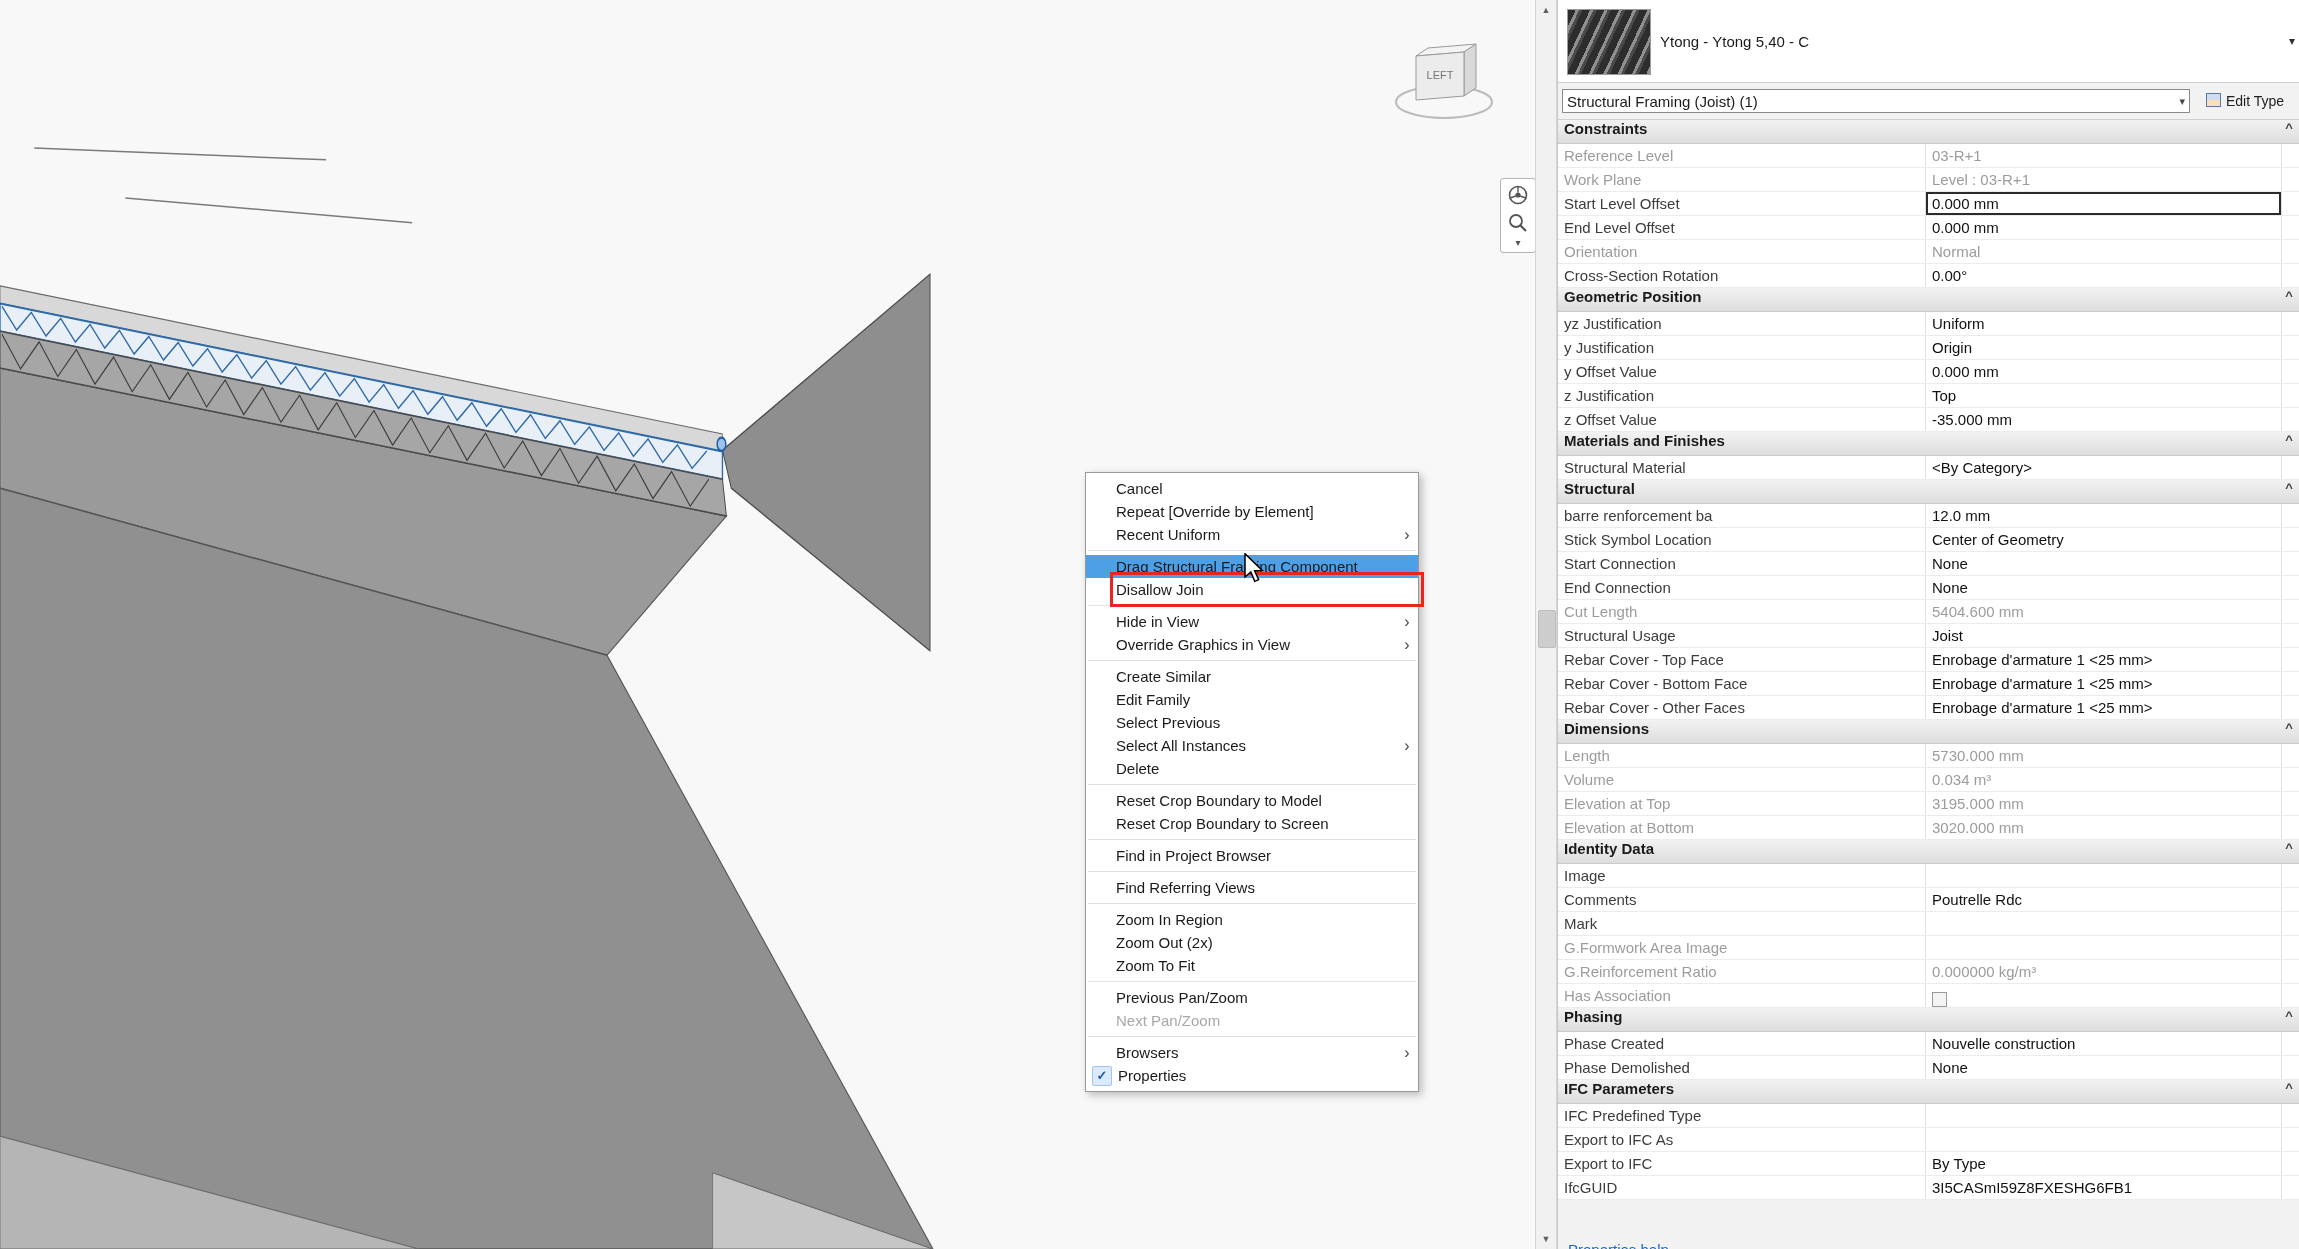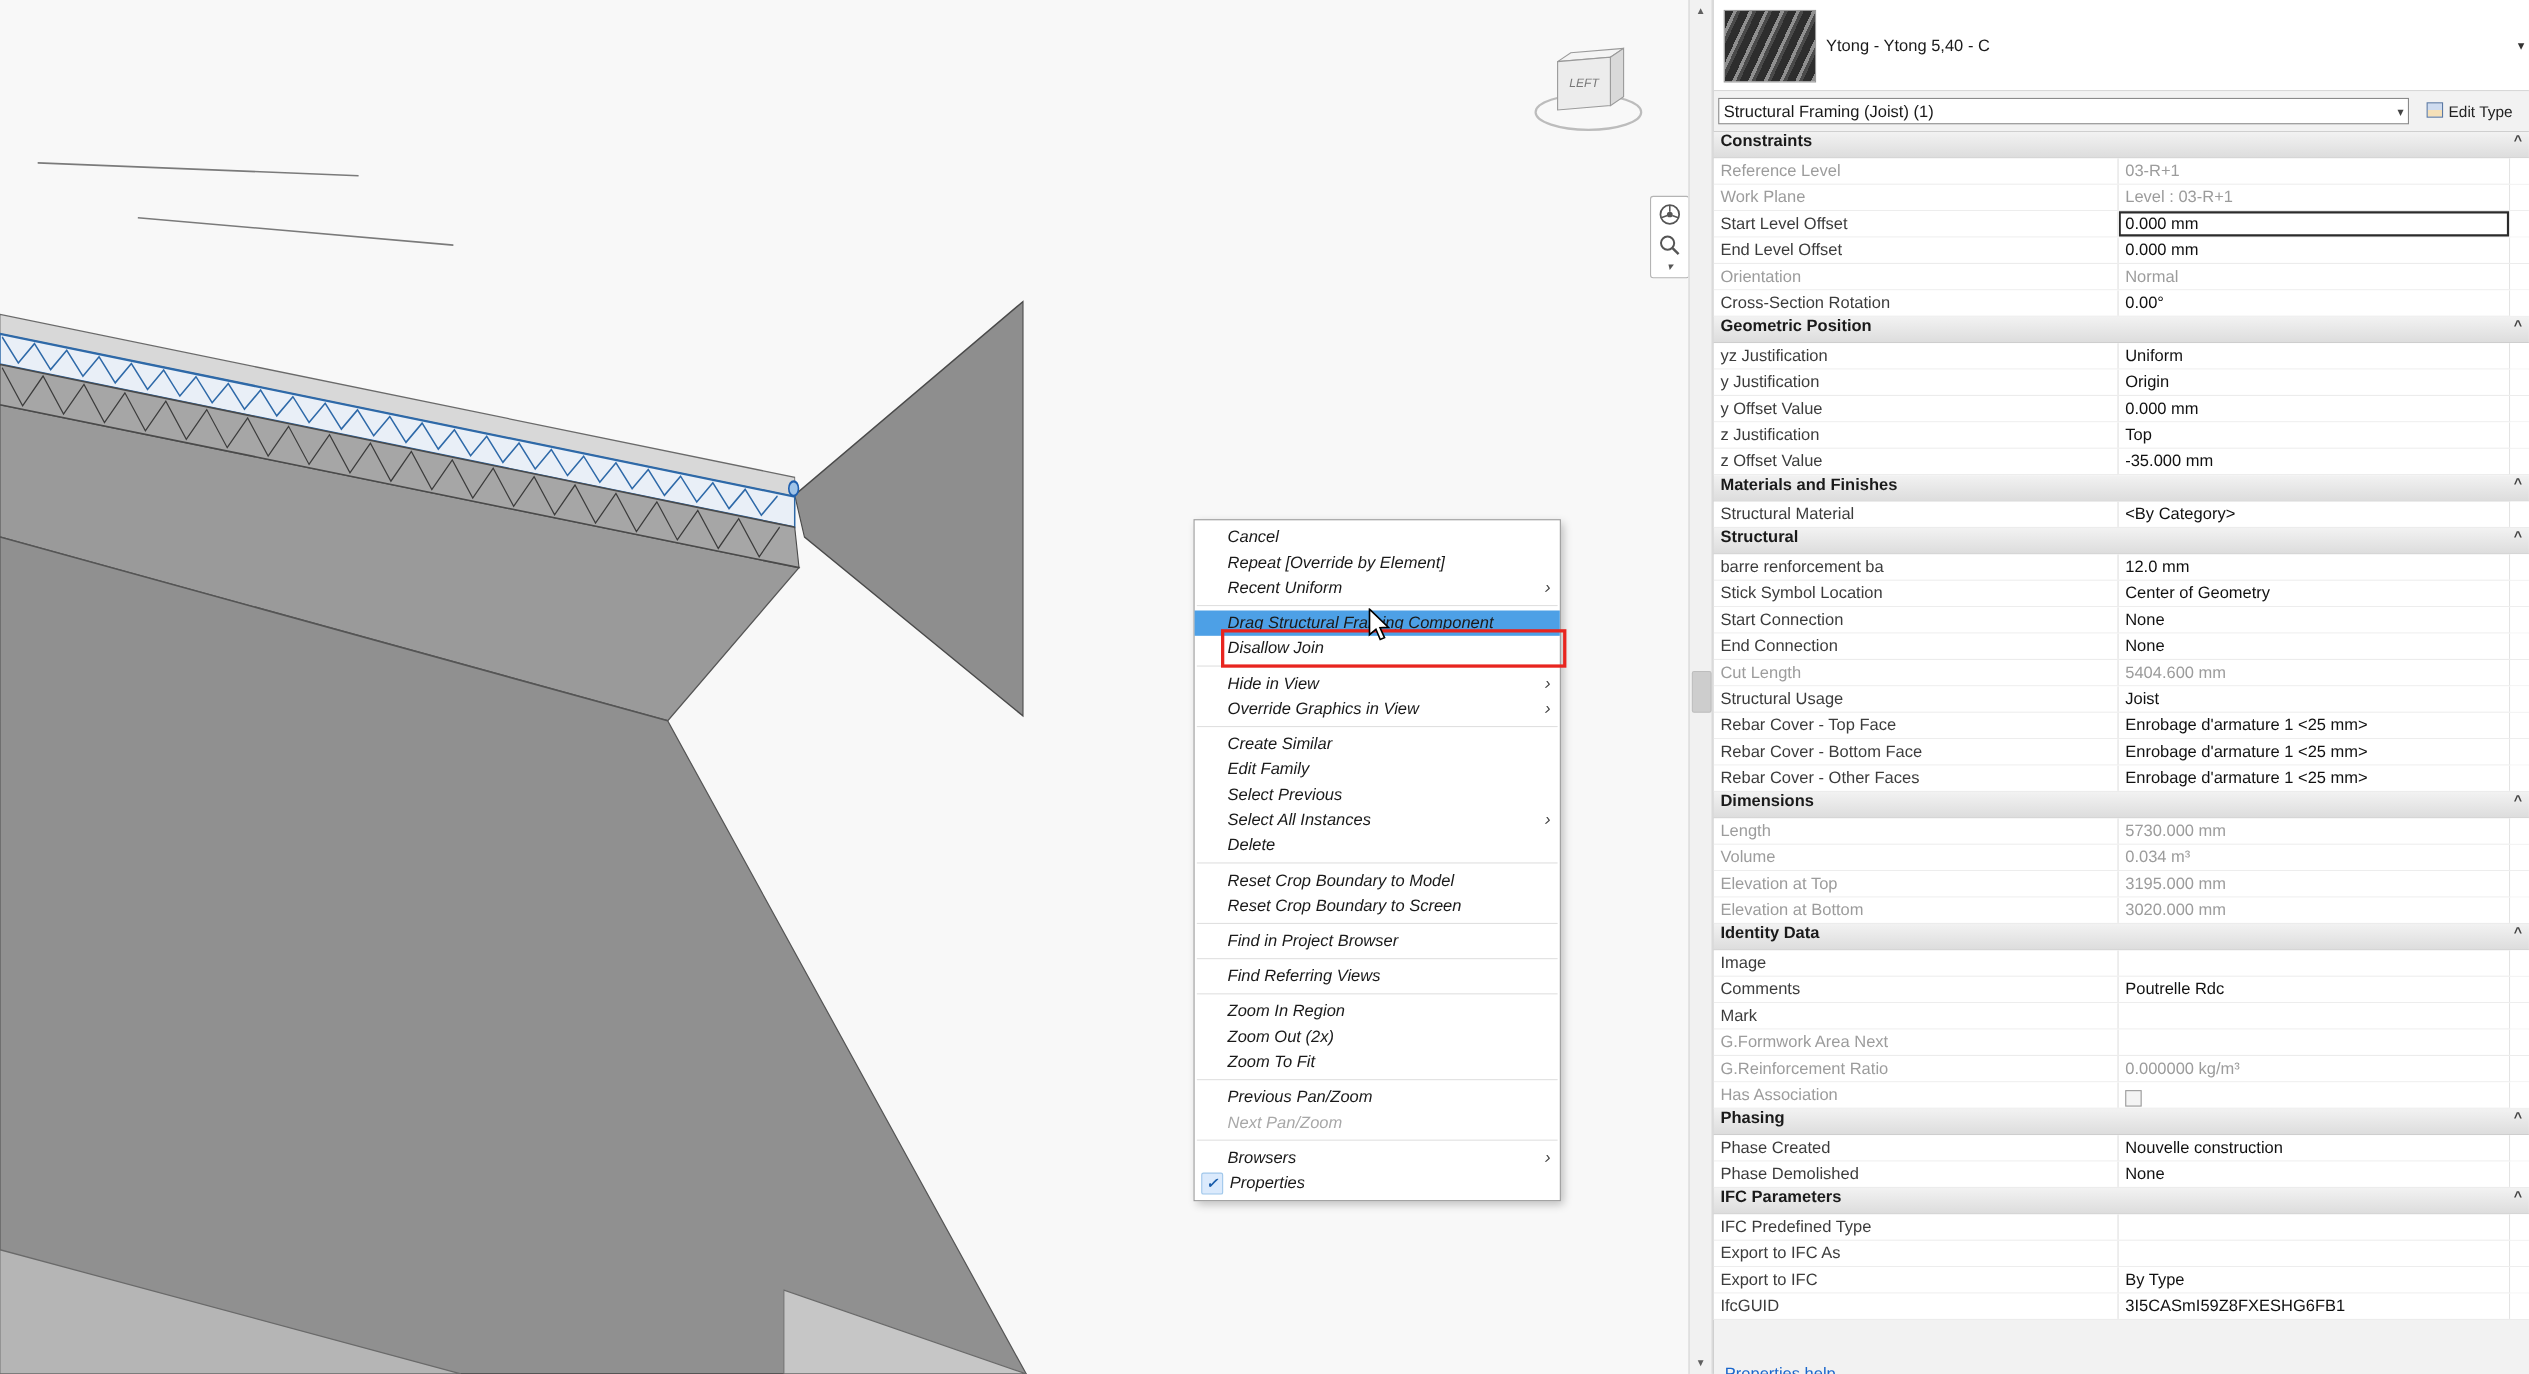--- a/index.html
+++ b/index.html
@@ -1,21 +1,21 @@
 <!DOCTYPE html>
 <html><head>
 <meta charset="utf-8">
 <style>
   html,body{margin:0;padding:0;}
   body{width:2299px;height:1249px;overflow:hidden;background:#f0f0f0;
        font-family:"Liberation Sans", sans-serif;-webkit-font-smoothing:antialiased;}
   #app{position:relative;width:2299px;height:1249px;}
 
   
-  #viewport{position:absolute;left:0;top:0;width:1535px;height:1249px;background:#f8f8f8;overflow:hidden;font-style:italic;}
+  #viewport{position:absolute;left:0;top:0;width:1535px;height:1249px;background:#f8f8f8;overflow:hidden;}
   #model{position:absolute;left:0;top:0;width:1535px;height:1249px;}
 
   
   #viewcube{position:absolute;left:1378px;top:28px;width:132px;height:132px;}
   
   #navbar{position:absolute;left:1500px;top:178px;width:34px;background:rgba(255,255,255,.92);
           border:1px solid #b4b4b4;border-radius:3px;display:flex;flex-direction:column;align-items:center;padding:2px 0;}
   .nav-btn{width:28px;height:28px;display:flex;align-items:center;justify-content:center;cursor:pointer;}
   .nav-chev{font-size:10px;color:#555;line-height:10px;padding:1px 0 2px;}
 
@@ -448,21 +448,21 @@
           <div class="pcell plabel">Comments</div>
           <div class="pcell pvalue">Poutrelle Rdc</div>
           <div class="pstrip"></div>
         </div>
         <div class="prow">
           <div class="pcell plabel">Mark</div>
           <div class="pcell pvalue"></div>
           <div class="pstrip"></div>
         </div>
         <div class="prow gray">
-          <div class="pcell plabel">G.Formwork Area Next</div>
+          <div class="pcell plabel">G.Formwork Area Image</div>
           <div class="pcell pvalue"></div>
           <div class="pstrip"></div>
         </div>
         <div class="prow gray">
           <div class="pcell plabel">G.Reinforcement Ratio</div>
           <div class="pcell pvalue">0.000000 kg/m³</div>
           <div class="pstrip"></div>
         </div>
         <div class="prow gray">
           <div class="pcell plabel">Has Association</div>

